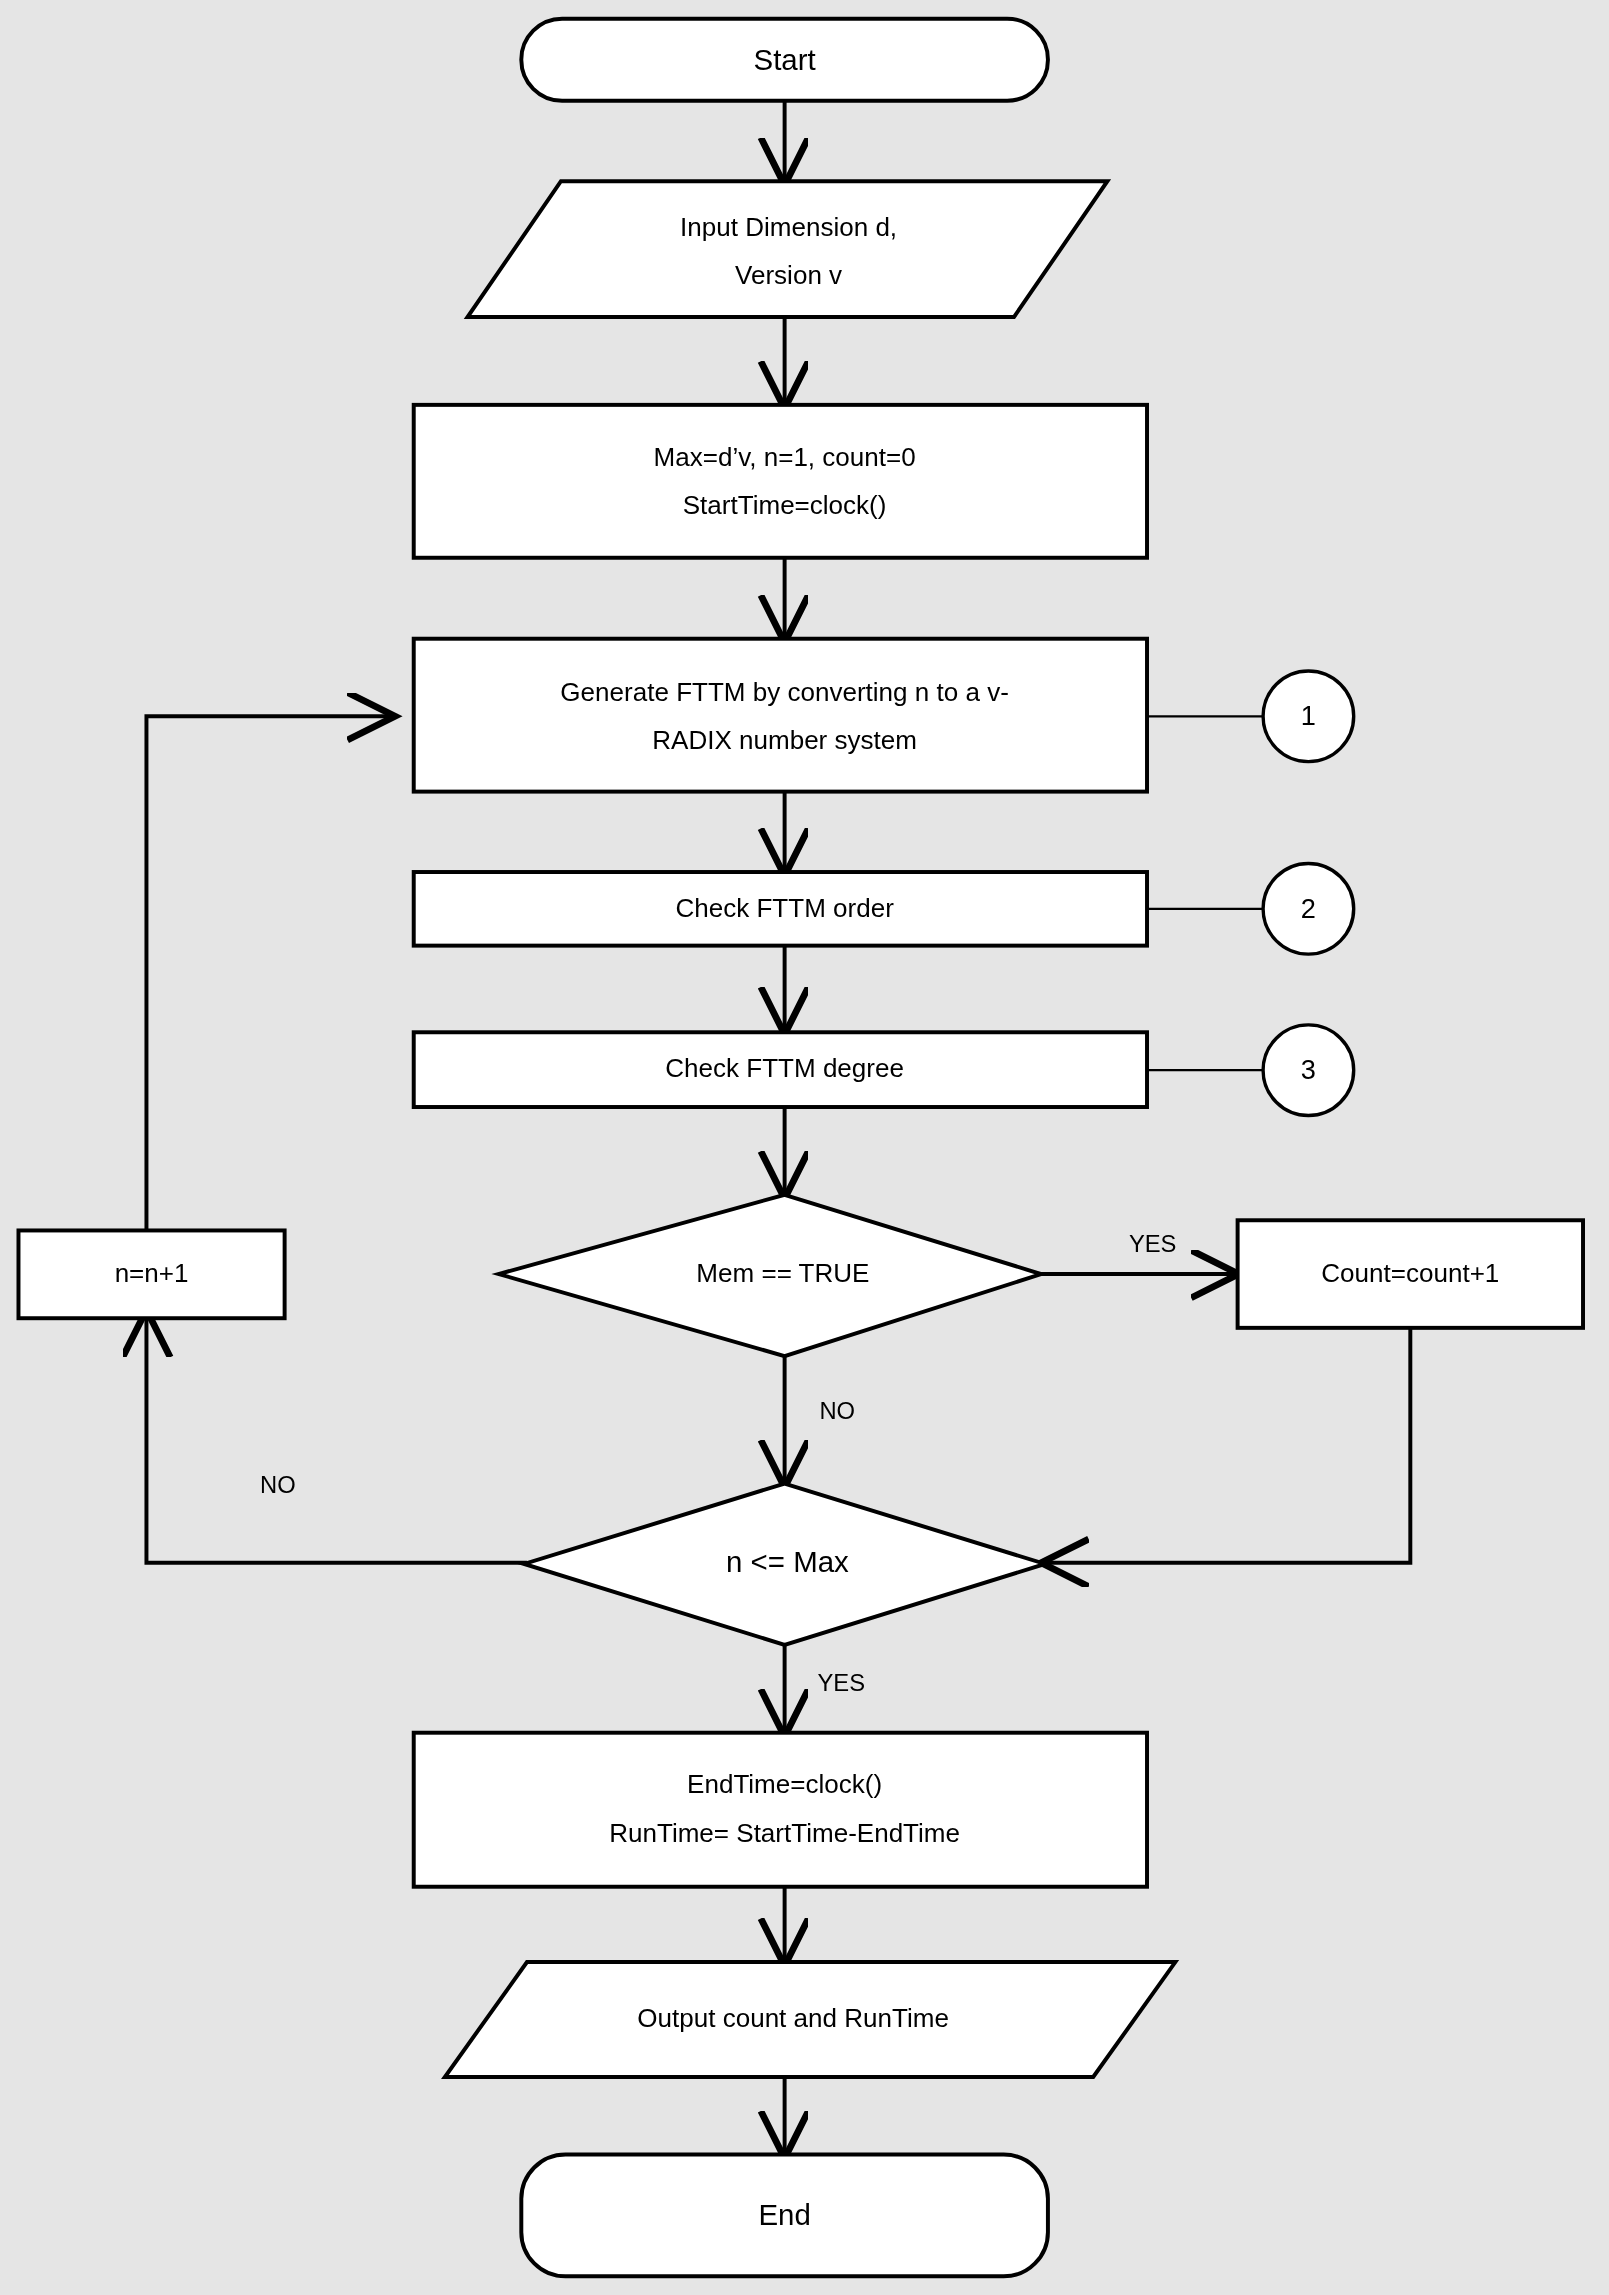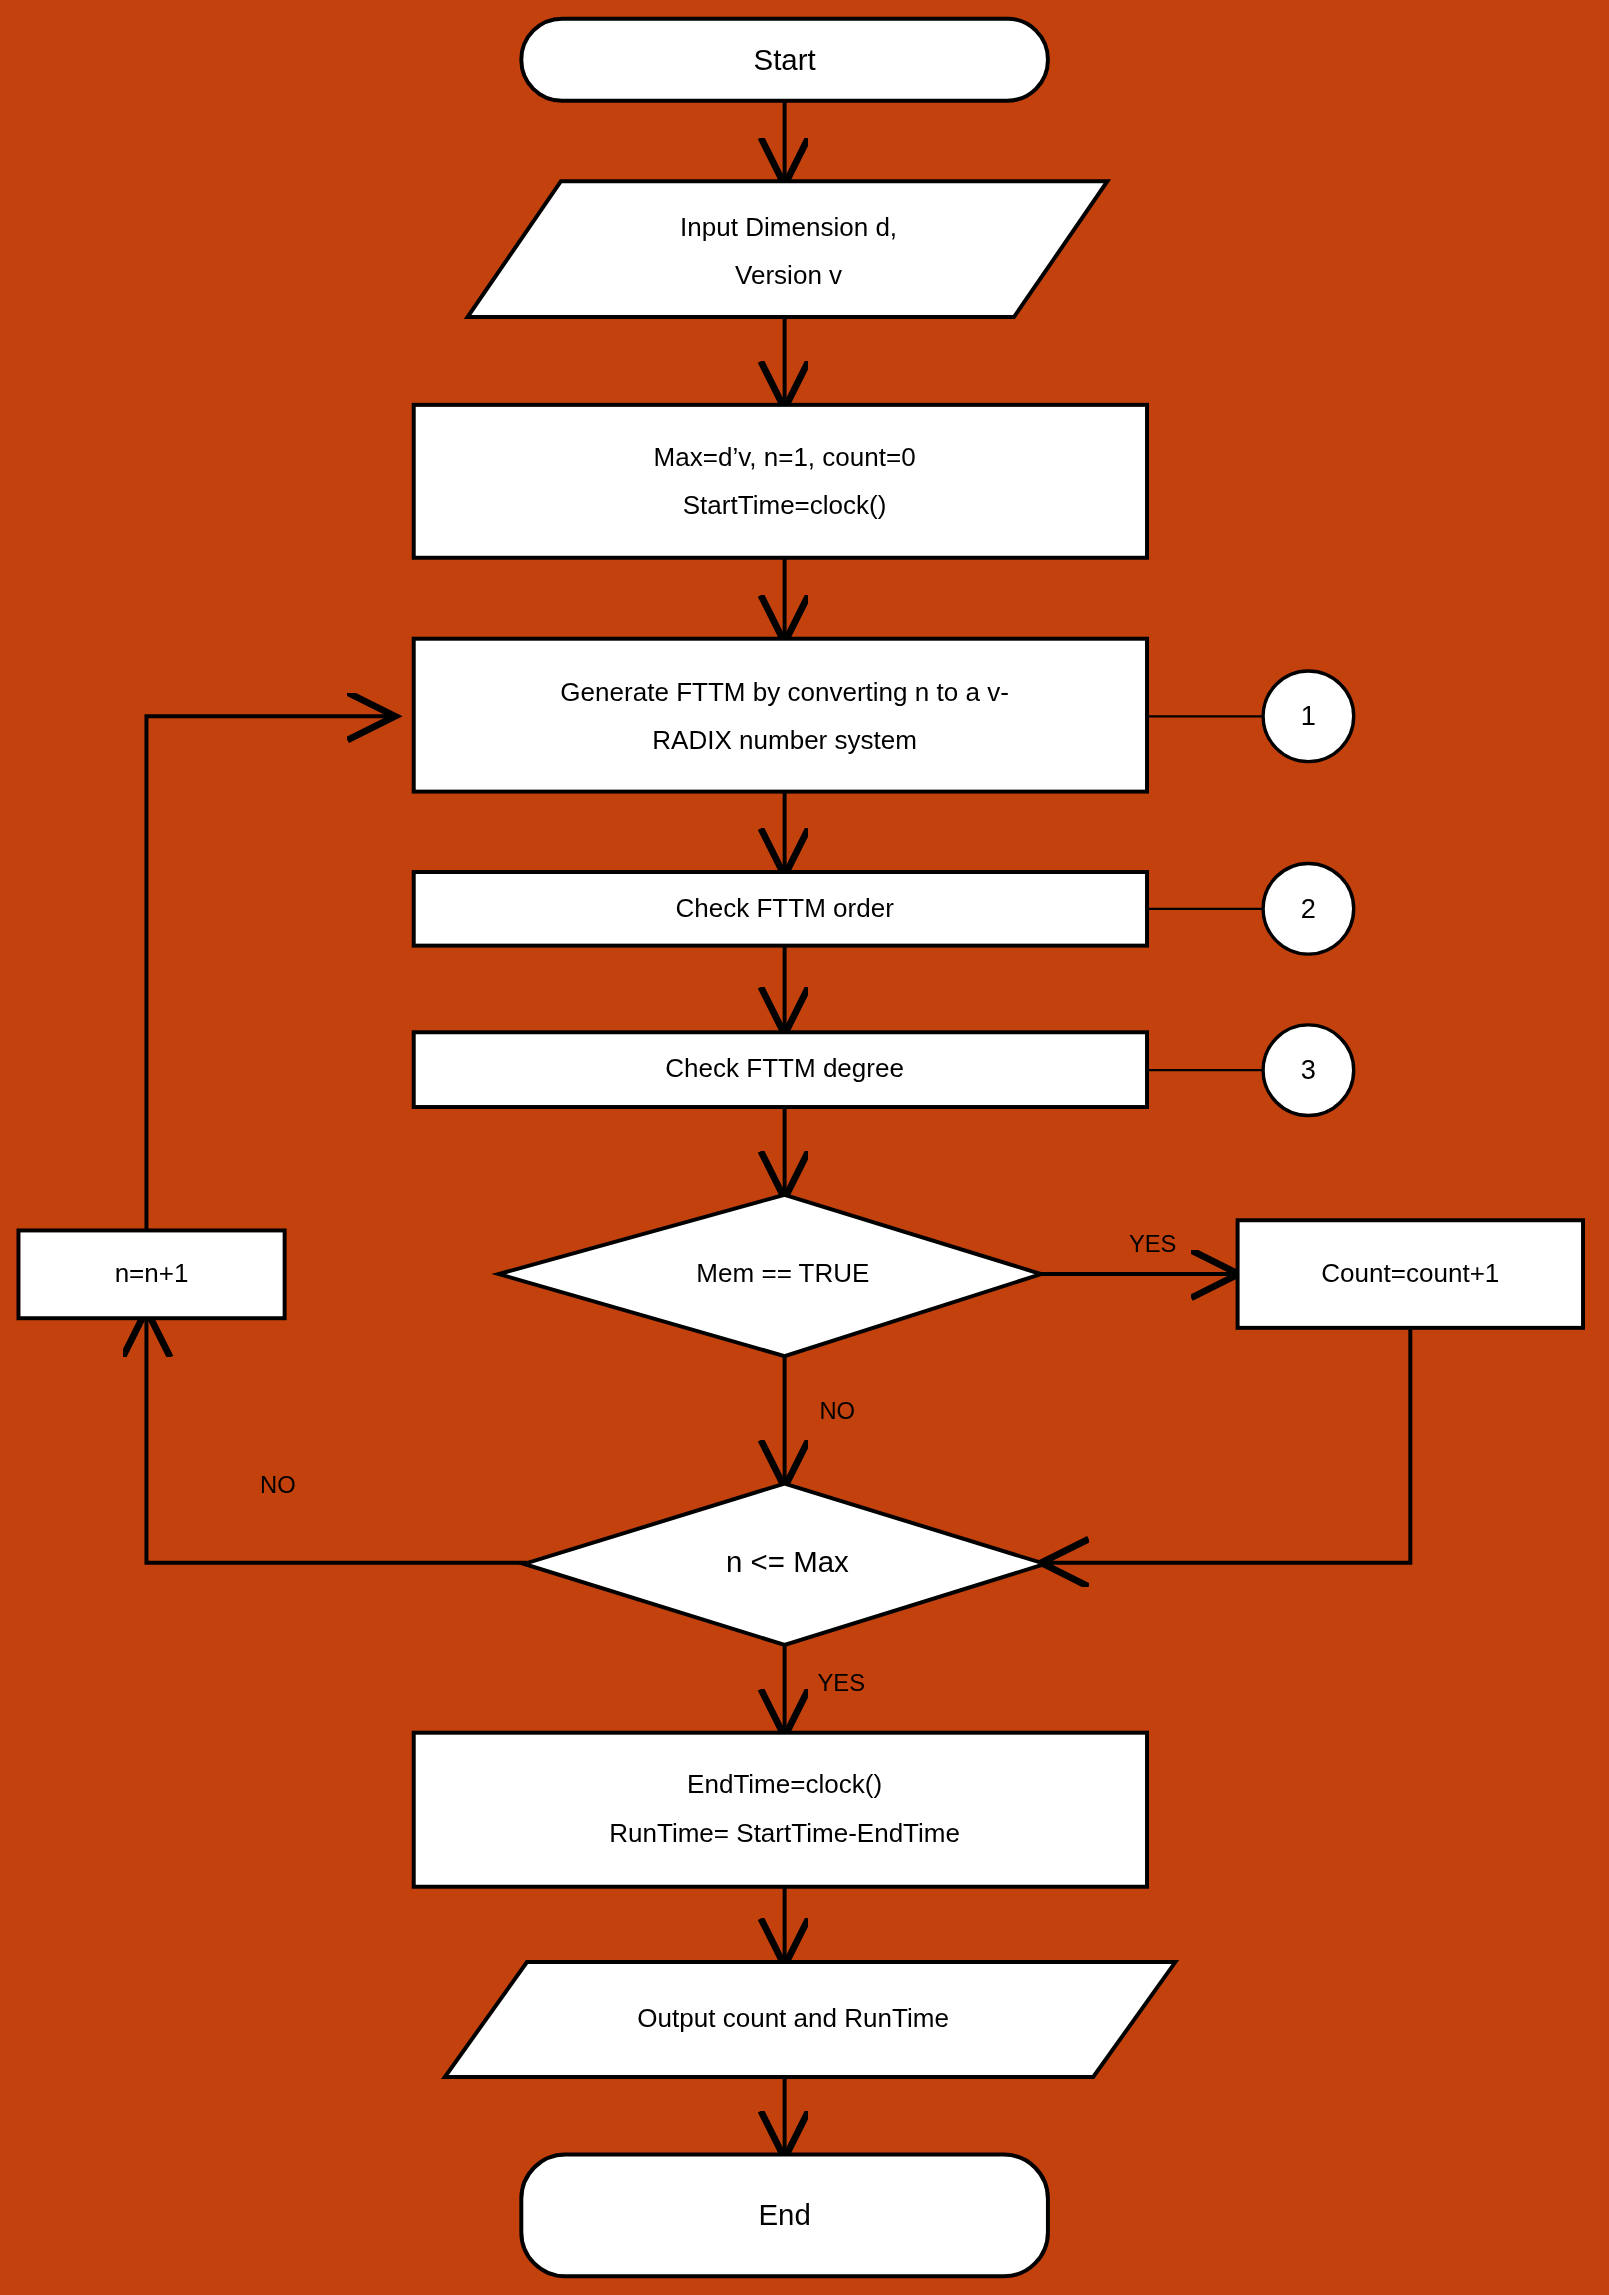--- a/index.html
+++ b/index.html
@@ -9,21 +9,21 @@
   }
   body {
     width: 1610px;
     height: 2295px;
     font-family: "Liberation Sans", sans-serif;
   }
   #flowchart-root {
     position: relative;
     width: 1610px;
     height: 2295px;
-    background: #c2410c;
+    background: #e5e5e5;
   }
   svg.chart-svg {
     position: absolute;
     top: 0;
     left: 0;
     width: 1610px;
     height: 2295px;
     display: block;
   }
   .shape-stroke {

